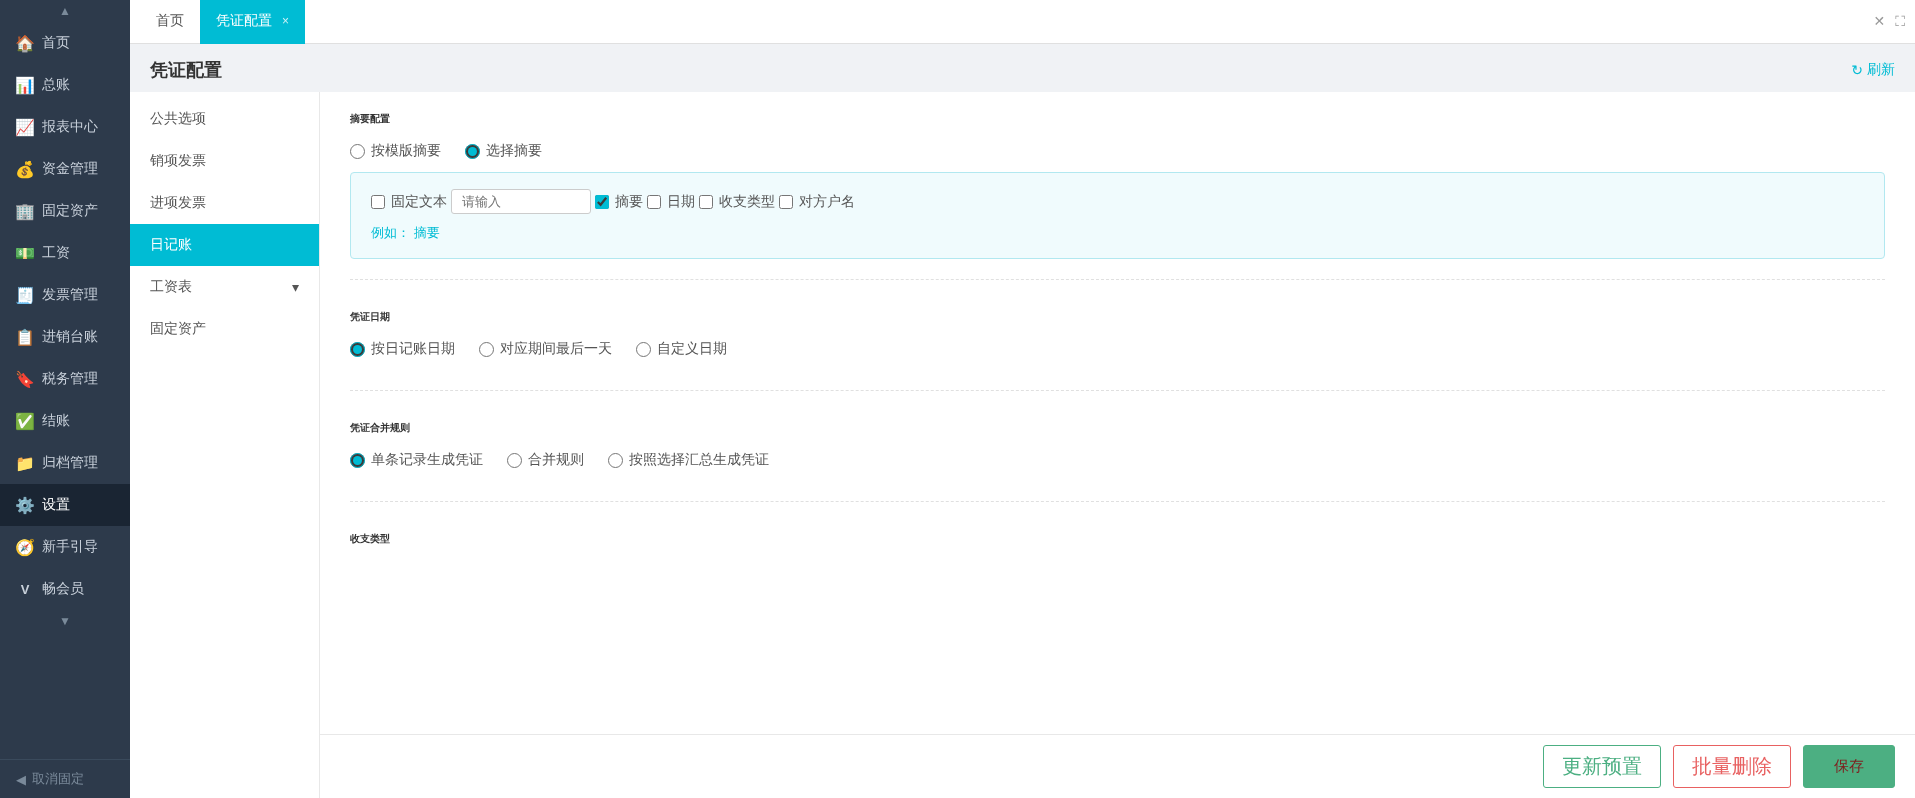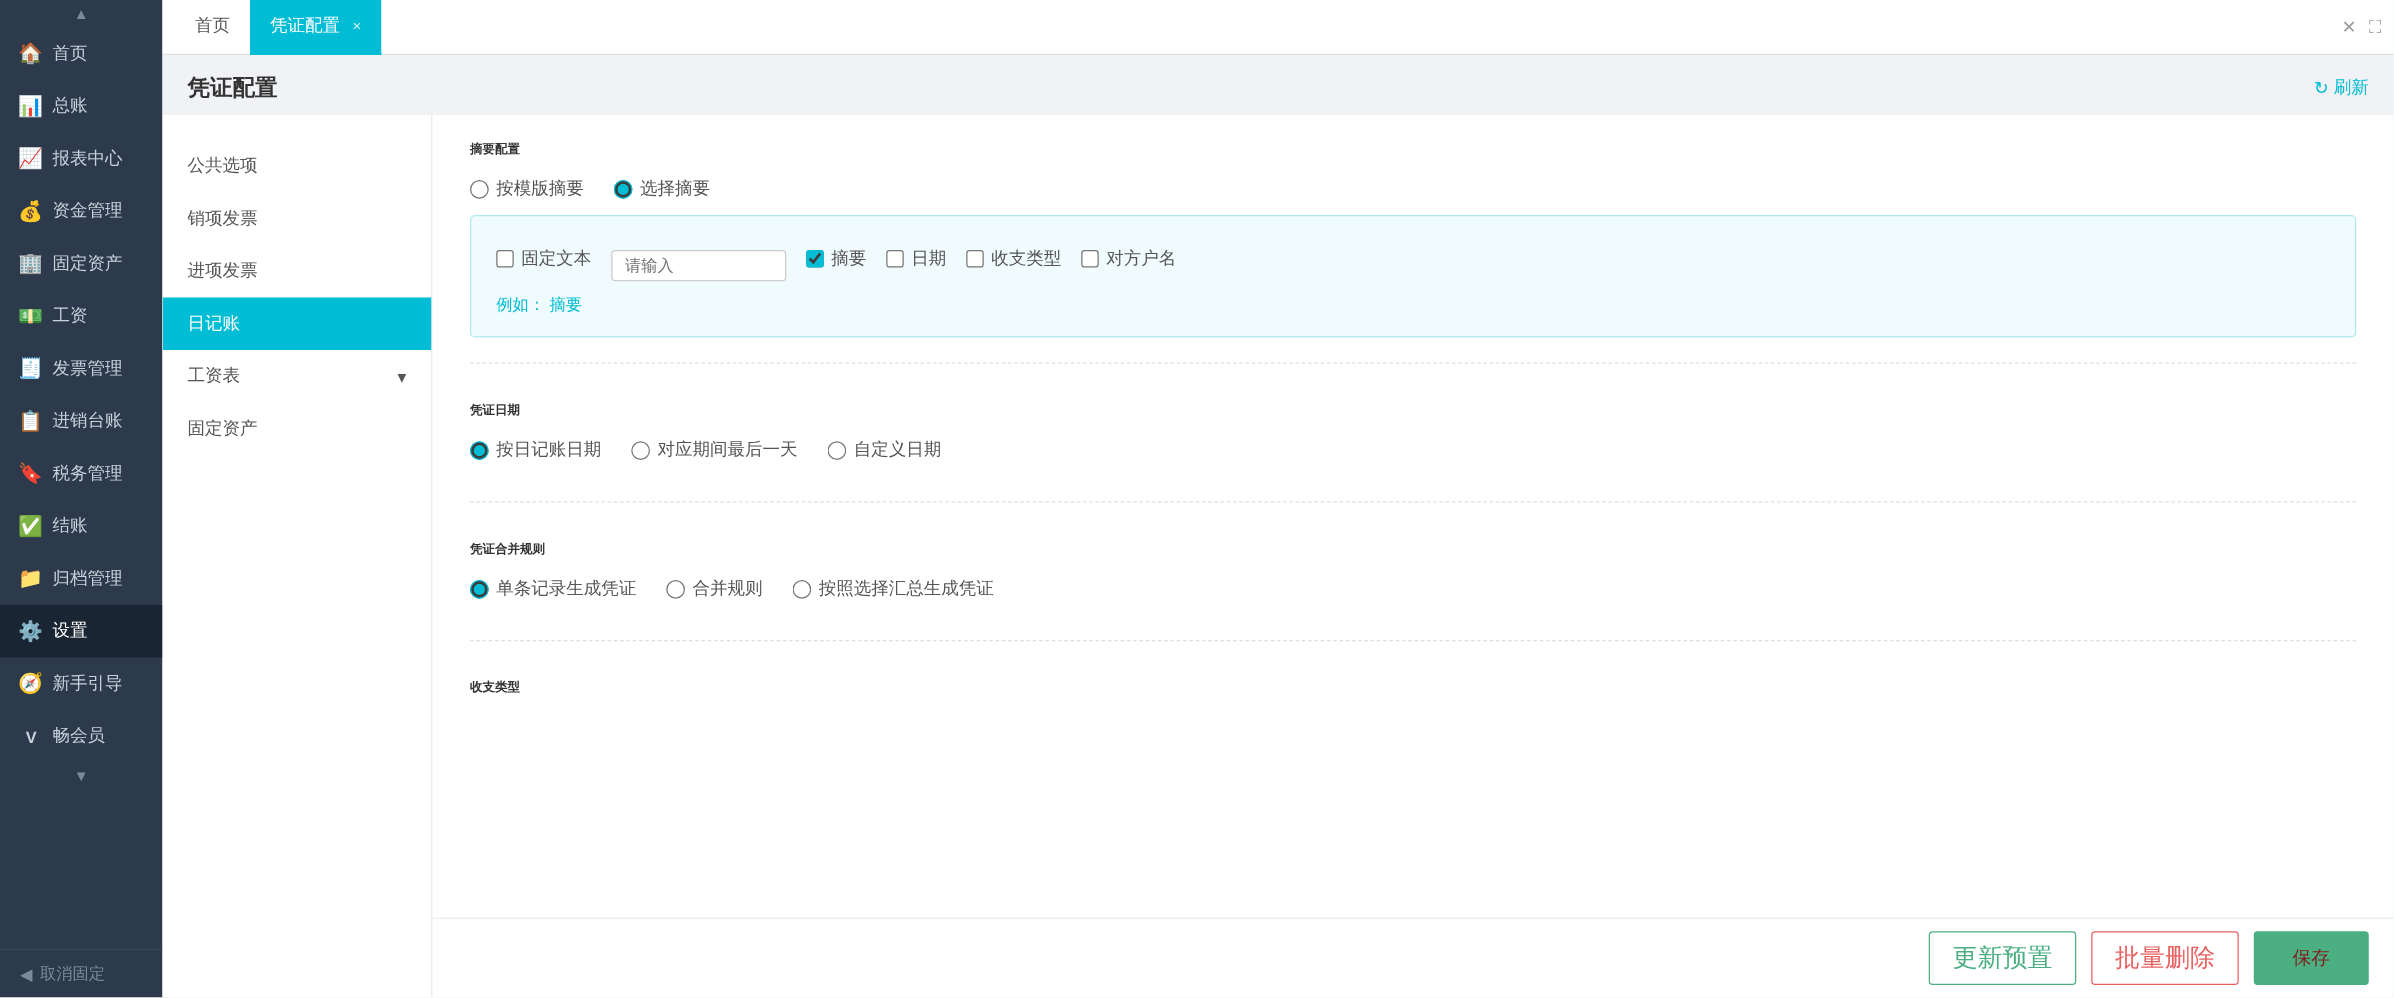--- a/index.html
+++ b/index.html
@@ -124,25 +124,25 @@
     .body-layout {
       display: flex;
       flex: 1;
       overflow: hidden;
       background: #fff;
       margin: 0;
     }
 
     
     .left-nav {
-      width: 216px;
+      width: 190px;
       background: #fff;
       border-right: 1px solid #e8e8e8;
       flex-shrink: 0;
-      padding-top: 20px;
+      padding-top: 6px;
     }
     .left-nav-item {
       padding: 12px 20px;
       cursor: pointer;
       color: #555;
       font-size: 14px;
       display: flex;
       align-items: center;
       justify-content: space-between;
     }
@@ -206,32 +206,31 @@
     .abstract-config {
       background: #f0fbfd;
       border: 1px solid #b2e8f0;
       border-radius: 4px;
       padding: 16px 20px;
       margin-top: 10px;
     }
     .abstract-config-row {
       display: flex;
       align-items: center;
-      gap: 16px;
+      gap: 4px;
       flex-wrap: wrap;
     }
     .abstract-text-input {
       border: 1px solid #ccc;
       border-radius: 3px;
       padding: 4px 10px;
       font-size: 13px;
       width: 140px;
       color: #999;
       outline: none;
-      margin-top: 11px;
     }
     .example-text {
       color: #00bcd4;
       font-size: 13px;
       margin-top: 10px;
     }
 
     
     .bottom-actions {
       padding: 10px 20px;

